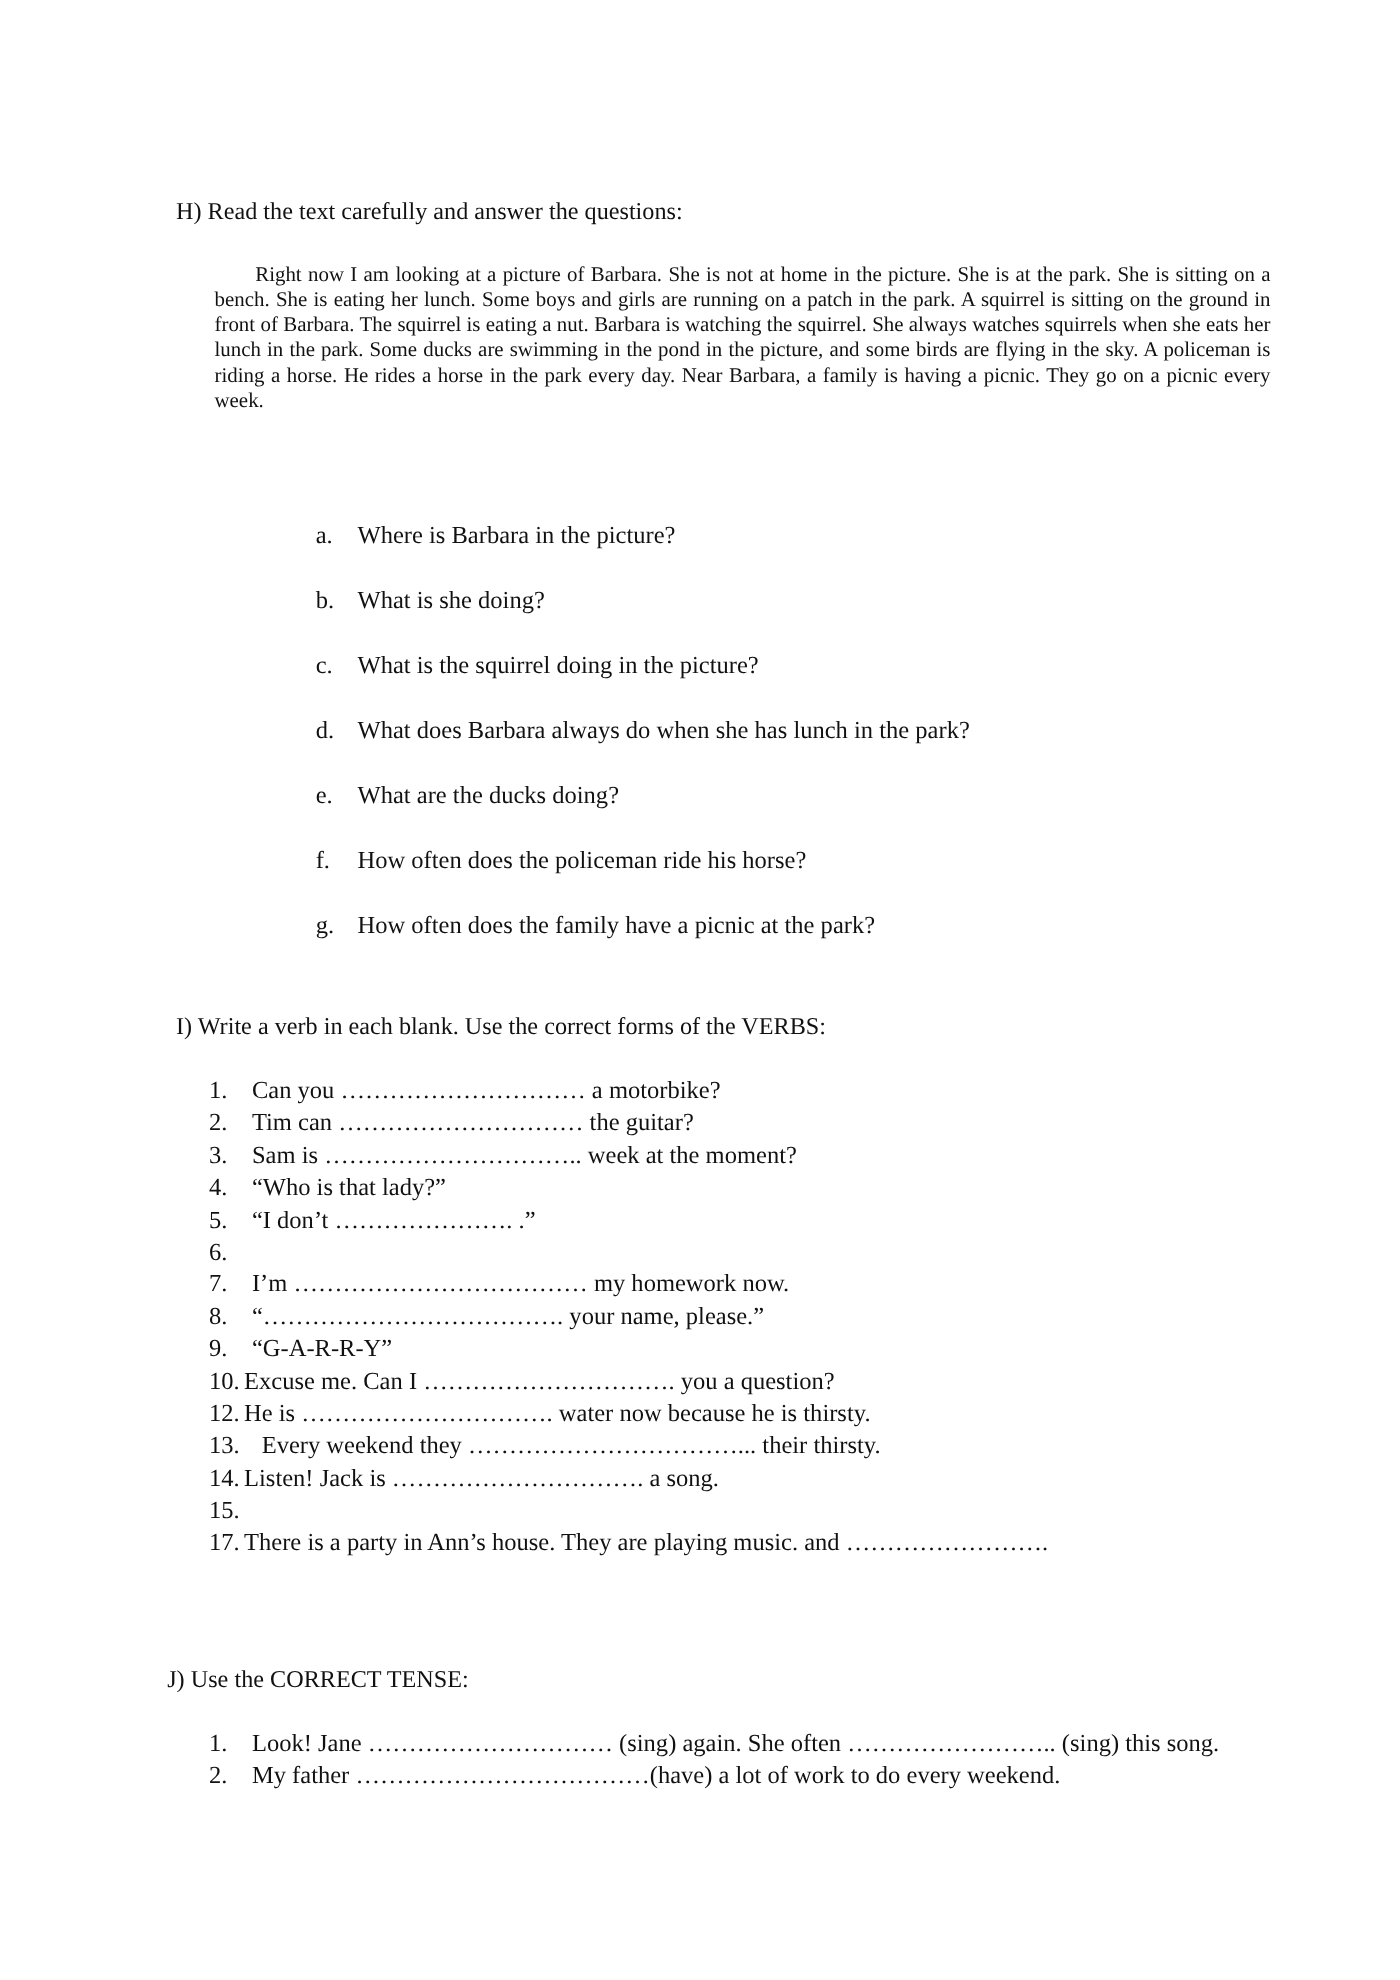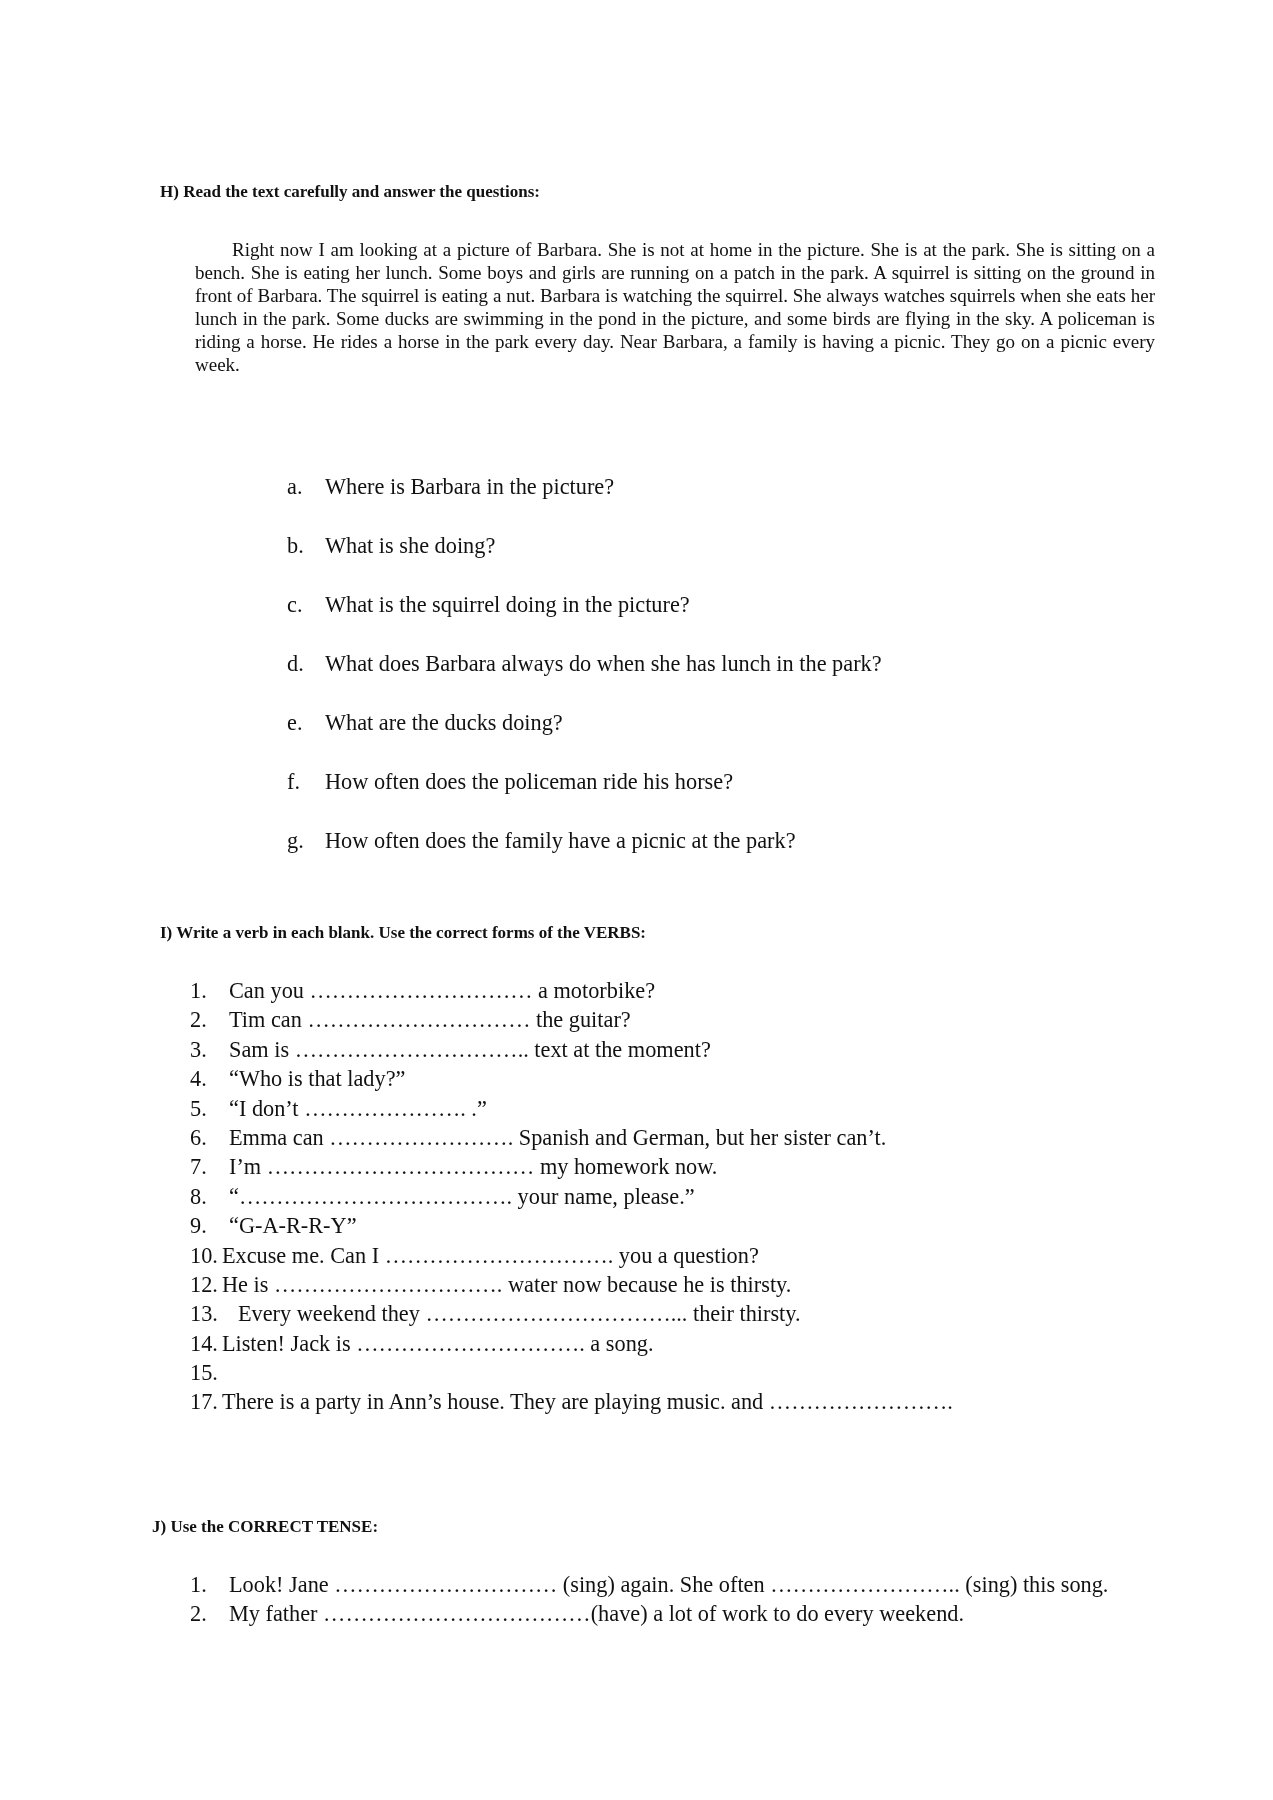--- a/index.html
+++ b/index.html
@@ -10,22 +10,22 @@
     body {
       width: 1273px;
       height: 1800px;
       position: relative;
       overflow: hidden;
       font-family: "Liberation Serif", "DejaVu Serif", serif;
       color: #111111;
     }
     .heading {
       position: absolute;
-      font-weight: bold;
-      font-size: 17px;
+      font-weight: normal;
+      font-size: 22px;
       line-height: 26px;
       white-space: nowrap;
     }
     .passage {
       position: absolute;
       left: 193px;
       top: 236px;
       width: 960px;
       font-size: 19px;
       line-height: 23px;
@@ -135,33 +135,32 @@
   <li>
       <span class="num-1">1.</span>
       <span>Can you ………………………… a motorbike?</span>
     </li>
   <li>
       <span class="num-1">2.</span>
       <span>Tim can ………………………… the guitar?</span>
     </li>
   <li>
       <span class="num-1">3.</span>
-      <span>Sam is ………………………….. text at the moment?</span>
+      <span>Sam is ………………………….. week at the moment?</span>
     </li>
   <li>
       <span class="num-1">4.</span>
       <span>“Who is that lady?”</span>
     </li>
   <li>
       <span class="num-1">5.</span>
       <span>“I don’t …………………. .”</span>
     </li>
   <li>
       <span class="num-1">6.</span>
-      <span>Emma can ……………………. Spanish and German, but her sister can’t.</span>
     </li>
   <li>
       <span class="num-1">7.</span>
       <span>I’m ……………………………… my homework now.</span>
     </li>
   <li>
       <span class="num-1">8.</span>
       <span>“………………………………. your name, please.”</span>
     </li>
   <li>

